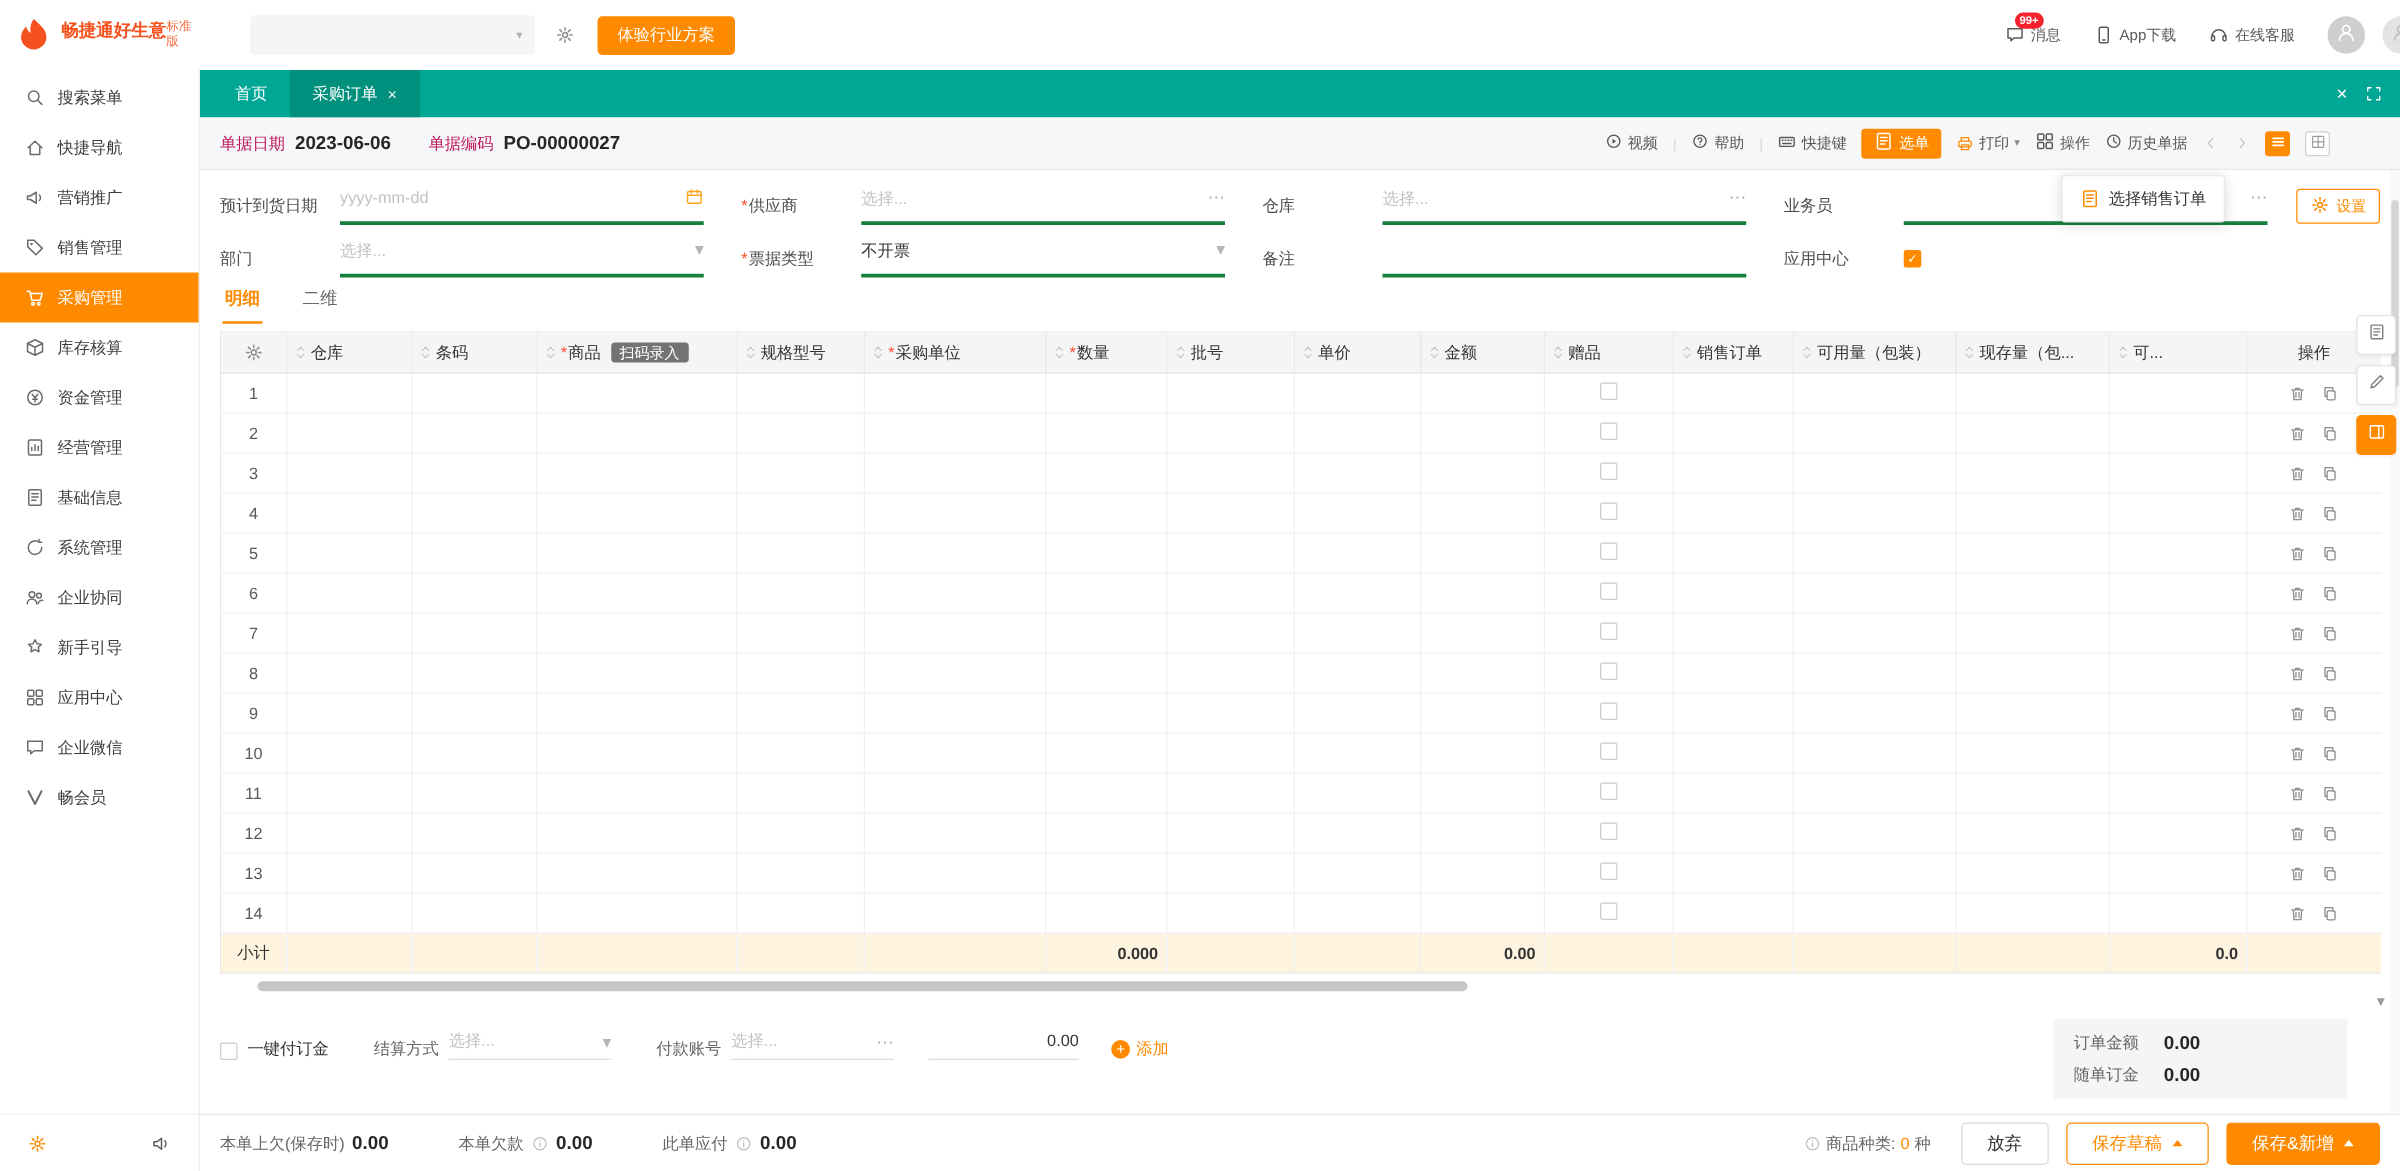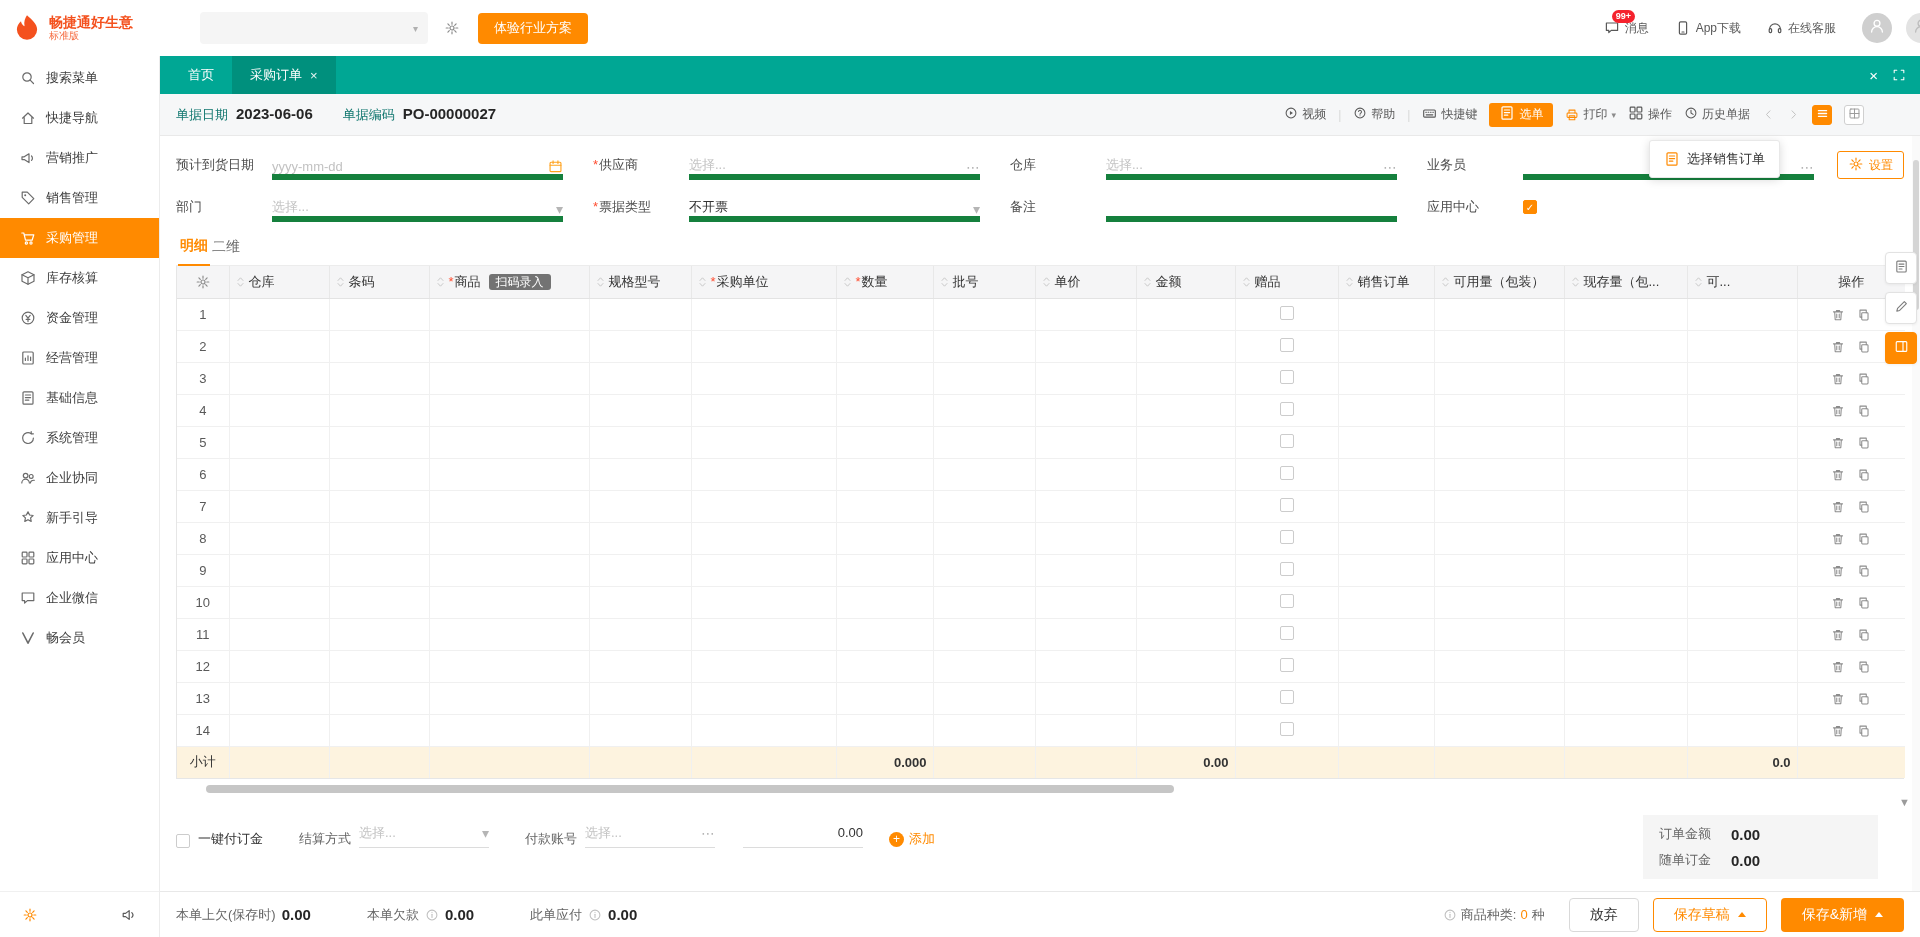--- a/index.html
+++ b/index.html
@@ -4,21 +4,21 @@
 <style>
   *{margin:0;padding:0;box-sizing:border-box}
   html,body{width:1920px;height:937px;overflow:hidden}
   body{font-family:"Liberation Sans","DejaVu Sans",sans-serif;color:#333;background:#fff}
   .app{width:1920px;height:937px;display:flex;flex-direction:column}
 
   
   .topbar{height:56px;flex:0 0 auto;display:flex;align-items:center;background:#fff;position:relative;z-index:60}
   .logo{width:160px;flex:0 0 160px;display:flex;align-items:center;gap:7px;padding-left:12px}
   .logo-mark{display:flex}
-  .logo-text{display:flex;flex-direction:column;line-height:1.2}
+  .logo-text{display:flex;flex-direction:row;line-height:1.2}
   .logo-name{font-size:14px;font-weight:bold;color:#f4511e;white-space:nowrap}
   .logo-edition{font-size:10px;color:#f4511e;opacity:.85}
   .search-select{margin-left:40px;width:228px;height:32px;background:#f5f5f5;border-radius:4px;display:flex;align-items:center;padding:0 10px;gap:8px;cursor:pointer}
   .search-select input{border:none;outline:none;background:transparent;flex:1;min-width:0;font:inherit;font-size:13px;color:#333}
   .caret{color:#b0b0b0;font-size:10px}
   .icon-btn{color:#8c8c8c;margin-left:16px;display:flex;cursor:pointer}
   .cta-btn{margin-left:18px;height:31px;padding:0 16px;background:#ff8a00;color:#fff;font-size:13px;border-radius:4px;display:flex;align-items:center;cursor:pointer;white-space:nowrap}
   .top-right{margin-left:auto;display:flex;align-items:center}
   .top-item{display:flex;align-items:center;gap:5px;font-size:12px;color:#595959;margin-right:26px;position:relative;cursor:pointer;white-space:nowrap}
   .top-item .ic{display:flex;color:#595959}
@@ -44,21 +44,21 @@
   .tabbar{height:38px;flex:0 0 auto;background:#00a794;display:flex;align-items:center;padding-left:10px;color:#fff}
   .tab{height:38px;display:flex;align-items:center;padding:0 18px;font-size:13px;cursor:pointer;white-space:nowrap}
   .tab.active{background:#00907d}
   .tab-x{margin-left:8px;font-size:13px;opacity:.9}
   .tabbar-right{margin-left:auto;display:flex;align-items:center;gap:14px;padding-right:14px}
   .tabbar-right .tb-ic{cursor:pointer;display:flex;font-size:15px;line-height:1}
 
   
   .doc-toolbar{height:42px;flex:0 0 auto;background:#f6f7f8;border-bottom:1px solid #e9e9e9;display:flex;align-items:center;padding:0 56px 0 16px}
   .doc-field{display:flex;align-items:baseline;gap:8px;margin-right:30px}
-  .doc-label{font-size:13px;color:#0f766e;white-space:nowrap}
+  .doc-label{font-size:13px;color:#be185d;white-space:nowrap}
   .doc-value{font-size:15px;color:#262626;font-weight:bold;white-space:nowrap}
   .tb-right{margin-left:auto;display:flex;align-items:center;gap:12px;font-size:12px;color:#595959}
   .tb-item{display:flex;align-items:center;gap:4px;cursor:pointer;white-space:nowrap}
   .tb-sep{color:#d9d9d9}
   .tb-pick{background:#ff8a00;color:#fff;height:24px;padding:0 10px;border-radius:3px;display:flex;align-items:center;gap:4px;cursor:pointer;white-space:nowrap}
   .print-ic{color:#ff8a00;display:flex}
   .mini-caret{font-size:9px;color:#8c8c8c}
   .tb-arrow{color:#c0c0c0;display:flex;cursor:pointer}
   .viewbtn{width:20px;height:20px;border-radius:3px;border:1px solid #d0d0d0;display:flex;align-items:center;justify-content:center;color:#9a9a9a;cursor:pointer;background:#fff}
   .viewbtn.active{background:#ff8a00;border-color:#ff8a00;color:#fff}
@@ -67,31 +67,31 @@
   .pick-popup .ic{color:#ff8a00;display:flex}
 
   
   .content{flex:1;min-height:0;background:#fff;padding:8px 16px 0;position:relative;display:flex;flex-direction:column}
   .form{position:relative;padding-right:90px}
   .settings-btn{position:absolute;right:0;top:7px;height:28px;padding:0 10px;border:1px solid #ff8a00;color:#ff8a00;border-radius:3px;display:flex;align-items:center;gap:5px;font-size:12px;cursor:pointer;background:#fff;white-space:nowrap}
   .form-row{display:grid;grid-template-columns:repeat(4,1fr);column-gap:30px;height:42px;align-items:center}
   .field{display:flex;align-items:center;min-width:0}
   .lbl{flex:0 0 96px;text-align:left;padding-right:10px;font-size:13px;color:#4d4d4d;white-space:nowrap}
   .req{color:#ff4d30;margin-right:1px}
-  .ctrl{flex:1;min-width:0;height:30px;display:flex;align-items:flex-end;border-bottom:6px solid #15803d;font-size:13px;color:#333;gap:6px}
+  .ctrl{flex:1;min-width:0;height:30px;display:flex;align-items:flex-start;border-bottom:3px solid #15803d;font-size:13px;color:#333;gap:6px}
   .ctrl input{border:none;outline:none;background:transparent;flex:1;min-width:0;font:inherit;font-size:13px;color:#333}
   .ctrl input::placeholder{color:#c2c2c2}
   .ph{color:#c2c2c2}
   .suffix{margin-left:auto;color:#b5b5b5;cursor:pointer;display:flex;font-size:14px;line-height:1}
   .cal-ic{margin-left:auto;color:#ffa21e;display:flex;cursor:pointer}
   .cb{width:14px;height:14px;border:1px solid #ccc;border-radius:2px;background:#fff;display:inline-flex;align-items:center;justify-content:center;cursor:pointer;flex:0 0 auto}
   .cb.checked{background:#ff8a00;border-color:#ff8a00}
   .cb.checked::after{content:"✓";color:#fff;font-size:10px;font-weight:bold}
 
-  .dtabs{display:flex;height:36px;align-items:flex-end;border-bottom:1px solid #ececec;padding:0 2px;margin-top:2px}
+  .dtabs{display:flex;gap:30px;height:36px;align-items:flex-start;border-bottom:1px solid #ececec;padding:0 2px;margin-top:2px}
   .dtab{padding:0 2px 9px;font-size:14px;color:#666;cursor:pointer}
   .dtab.active{color:#ff8a00;font-weight:bold;border-bottom:2px solid #ff8a00;margin-bottom:-1px}
 
   
   .table-wrap{border:1px solid #e6e6e6;border-top:none}
   table{border-collapse:collapse;table-layout:fixed;width:100%}
   th{background:#f5f5f6;height:32px;font-weight:normal;font-size:13px;color:#333;text-align:left;padding:0 6px;border-right:1px solid #e8e8e8;border-bottom:1px solid #e3e3e3;white-space:nowrap;overflow:hidden}
   td{height:32px;font-size:13px;color:#333;padding:0 6px;border-right:1px solid #f0f0f0;border-bottom:1px solid #f0f0f0;white-space:nowrap;overflow:hidden;background:#fff}
   th:last-child,td:last-child{border-right:none}
   .c-center{text-align:center}

